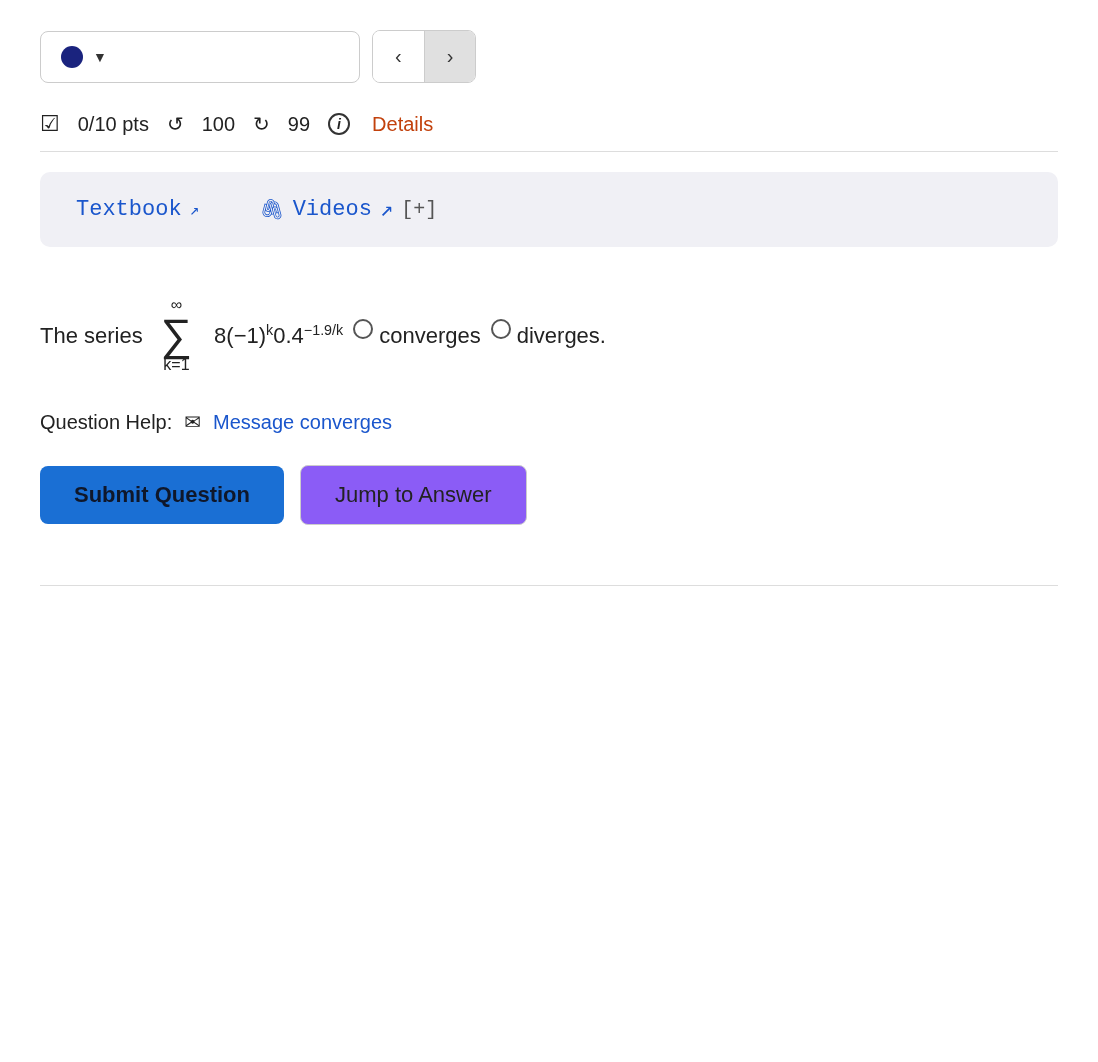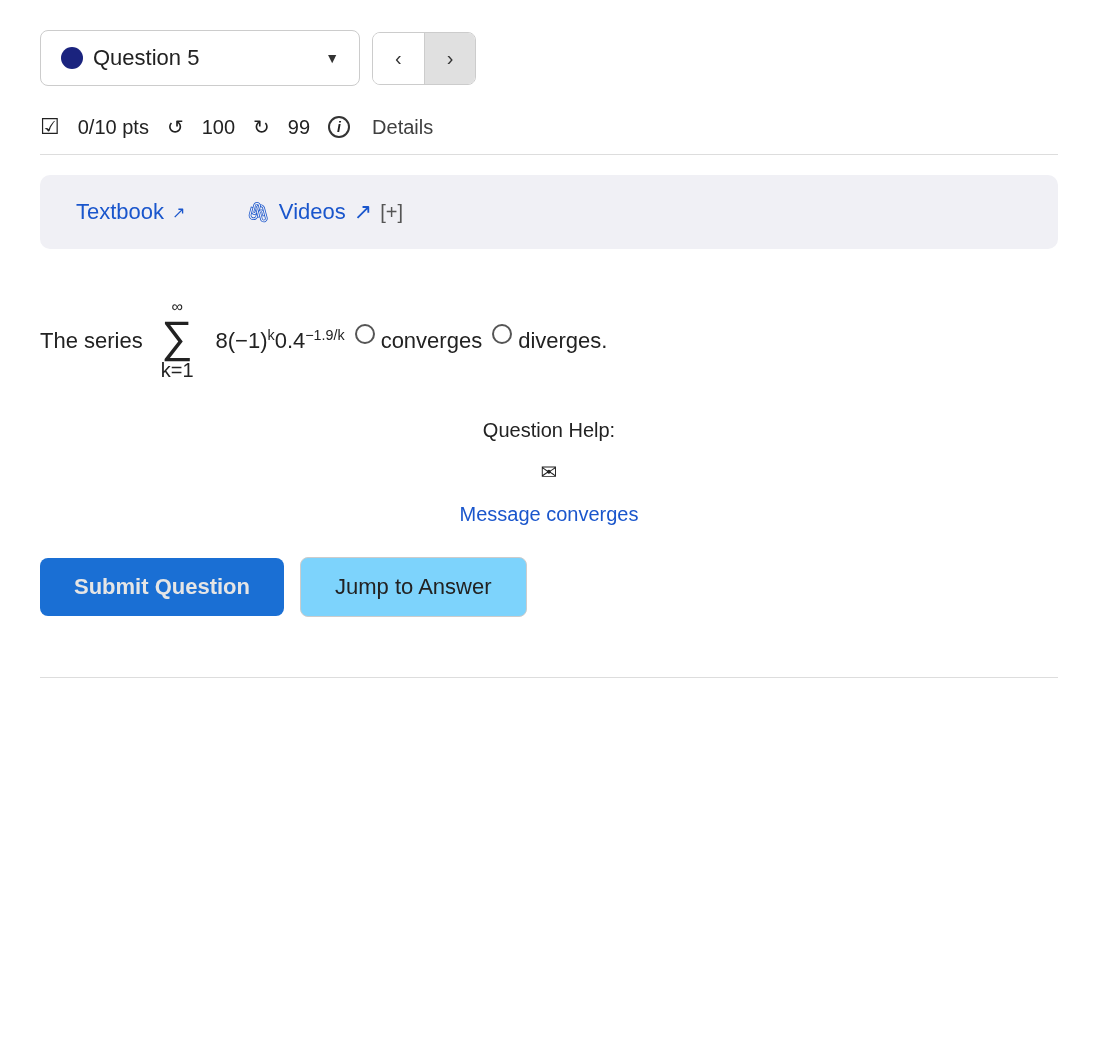--- a/index.html
+++ b/index.html
@@ -74,21 +74,21 @@
       gap: 18px;
       font-size: 20px;
       padding: 10px 0 14px 0;
       border-bottom: 1.5px solid #ddd;
       margin-bottom: 20px;
     }
     .score-icon {
       font-size: 22px;
     }
     .details-link {
-      color: #404040;
+      color: #c2410c;
       font-size: 20px;
       cursor: pointer;
     }
     .info-icon {
       display: inline-block;
       width: 22px;
       height: 22px;
       border: 2px solid #333;
       border-radius: 50%;
       text-align: center;
@@ -101,20 +101,21 @@
 
     
     .resource-panel {
       background: #f0f0f5;
       border-radius: 10px;
       padding: 24px 36px;
       display: flex;
       align-items: center;
       gap: 60px;
       margin-bottom: 36px;
+      font-family: Liberation Mono, monospace;
     }
     .resource-link {
       color: #1a56cc;
       font-size: 22px;
       text-decoration: none;
       display: flex;
       align-items: center;
       gap: 8px;
       cursor: pointer;
     }
@@ -163,21 +164,21 @@
     }
     .sigma-symbol {
       font-size: 44px;
       line-height: 1;
     }
     .sigma-top {
       font-size: 16px;
       margin-bottom: -4px;
     }
     .sigma-bottom {
-      font-size: 20px;
+      font-size: 16px;
       margin-top: -4px;
     }
     .formula-expr {
       font-size: 22px;
       margin-left: 4px;
       text-align: center;
     }
     .radio-option {
       display: inline-flex;
       align-items: flex-start;
@@ -194,21 +195,20 @@
       flex-shrink: 0;
     }
 
     
     .question-help {
       display: flex;
       align-items: center;
       gap: 12px;
       font-size: 20px;
       margin-bottom: 28px;
-      flex-direction: column;
     }
     .help-label {
       color: #222;
     }
     .message-icon {
       font-size: 20px;
     }
     .message-link {
       color: #1a56cc;
       font-size: 20px;
@@ -218,30 +218,30 @@
 
     
     .action-buttons {
       display: flex;
       gap: 16px;
       align-items: center;
       margin-bottom: 20px;
     }
     .btn-submit {
       background: #1a6fd4;
-      color: #e5e5e5;
+      color: #0f172a;
       border: none;
       border-radius: 8px;
       padding: 16px 34px;
       font-size: 22px;
       font-weight: 600;
       cursor: pointer;
     }
     .btn-jump {
-      background: #7dd3fc;
+      background: #8b5cf6;
       color: #222;
       border: 1.5px solid #ccc;
       border-radius: 8px;
       padding: 16px 34px;
       font-size: 22px;
       cursor: pointer;
     }
 
     .divider-bottom {
       border: none;
@@ -251,21 +251,20 @@
 
     
     sup { font-size: 0.65em; }
   </style>
 </head>
 <body>
 
 <div class="question-nav">
   <div class="question-dropdown">
     <div class="question-dot"></div>
-    <span class="question-label">Question 5</span>
     <span class="dropdown-arrow">▼</span>
   </div>
   <div class="nav-buttons">
     <button class="nav-btn">‹</button>
     <button class="nav-btn active">›</button>
   </div>
 </div>
 
 <div class="score-row">
   <span class="score-icon">☑</span>

